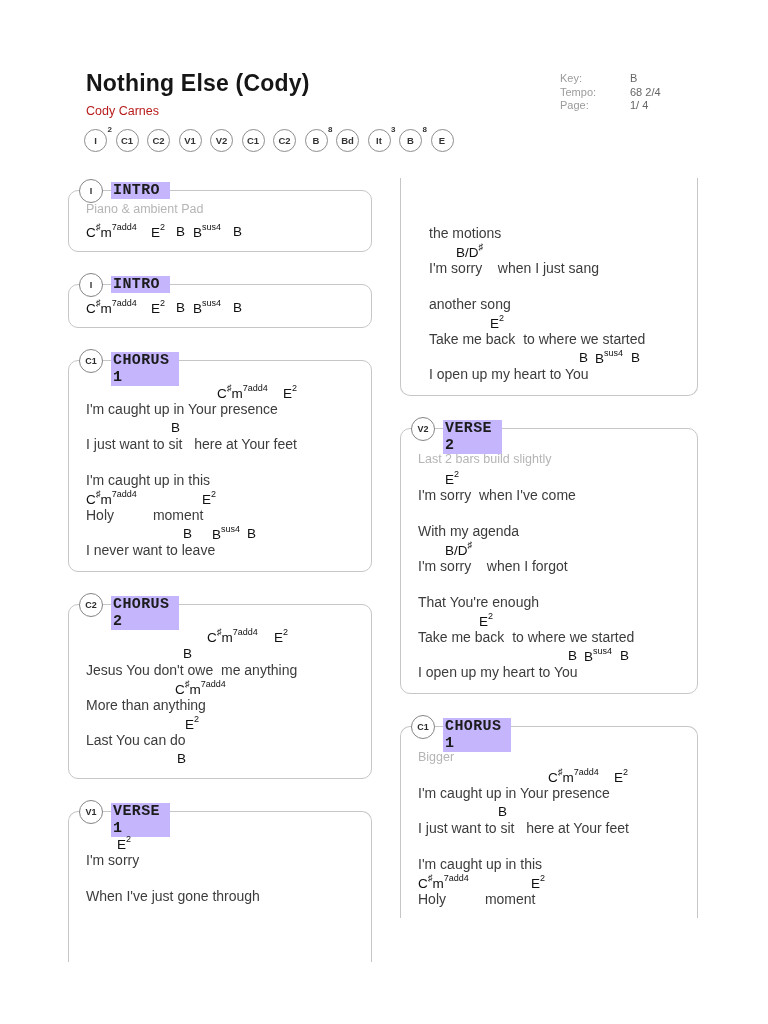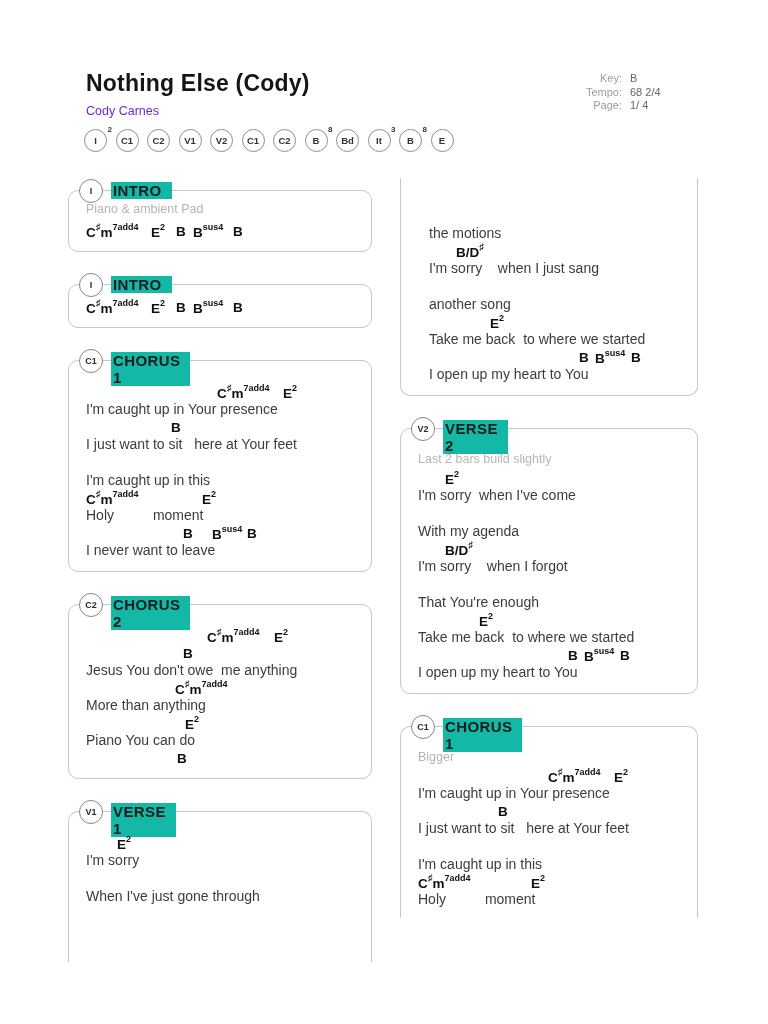--- a/index.html
+++ b/index.html
@@ -4,25 +4,25 @@
 <style>
   * { margin:0; padding:0; box-sizing:border-box; }
   html,body { background:#ffffff; }
   body {
     width:768px; height:1024px; position:relative; overflow:hidden;
     font-family:"Liberation Sans", sans-serif; color:#222;
   }
   
   .hdr { position:absolute; left:86px; top:70px; }
   .song-title { font-size:23px; font-weight:700; color:#161616; letter-spacing:0.2px; }
-  .artist { margin-top:7px; font-size:12.5px; color:#6d28d9; }
+  .artist { margin-top:7px; font-size:12.5px; color:#b91c1c; }
   .meta { position:absolute; left:560px; top:72px; width:140px;
           display:grid; grid-template-columns:62px auto; column-gap:8px;
           font-size:11px; line-height:13.5px; }
-  .meta-label { text-align:right; color:#9b9b9b; }
+  .meta-label { color:#9b9b9b; }
   .meta-value { text-align:left; color:#666; }
   
   .pills { position:absolute; left:84px; top:129px; display:flex; gap:8.5px; }
   .pill { position:relative; width:23px; height:23px; border:1.5px solid #8e8e8e;
           border-radius:50%; display:flex; align-items:center; justify-content:center;
           font-size:9.5px; font-weight:700; color:#333; background:#fff; }
   .pill .psup { position:absolute; top:-5px; right:-6px; font-size:8px; font-weight:700; color:#333; }
   
   .col { position:absolute; overflow:hidden; }
   .col-left  { left:68px;  top:178px; width:304px; height:784px; }
@@ -31,29 +31,29 @@
   .section { position:relative; border:1px solid #c6c6c6; border-radius:10px;
              background:#fff; margin-top:32px; padding:10px 14px 12px 17px; }
   .section:first-child { margin-top:12px; }
   .section.two-line .sec-body { padding-top:12px; }
   .section.clip-top { border-top:none; border-radius:0 0 10px 10px; margin-top:0; padding-top:46px;padding-left:28px; }
   .section.clip-bottom { border-bottom:none; border-radius:10px 10px 0 0; padding-bottom:60px; }
   .sec-header { position:absolute; top:-12px; left:10px; display:flex; align-items:flex-start; gap:8px; }
   .badge { width:24px; height:24px; flex:0 0 24px; border:1.5px solid #858585; border-radius:50%;
            background:#fff; display:flex; align-items:center; justify-content:center;
            font-size:9px; font-weight:700; color:#2a2a2a; }
-  .sec-title { background:#14b8a6; padding:0 10px 0 2px; margin-top:3px;
-               font-size:15px; font-weight:700; color:#1c1c1c; letter-spacing:0.4px; line-height:17px; }
+  .sec-title { background:#c4b5fd; padding:0 10px 0 2px; margin-top:3px;
+               font-size:15px; font-weight:700; color:#1c1c1c; letter-spacing:0.4px; line-height:17px;font-family:Liberation Mono, monospace; }
   .sec-title .t-line { display:block; }
   .sec-body { position:relative; }
   .comment { color:#b5b5b5; font-size:12.5px; height:18px; line-height:16px; }
   .gap { height:18px; }
   .chords { position:relative; height:17px; }
   .chord { position:absolute; bottom:0; white-space:nowrap;
-           font-size:13.5px; font-weight:700; color:#101010; }
+           font-size:13.5px; font-weight:400; color:#101010; }
   .chord sup { font-size:9px; position:relative; top:-1px; }
   .chord sup.sh { font-size:9.5px; }
   .lyric { height:18px; line-height:18px; font-size:14px; color:#3c3c3c; white-space:pre; }
   .intro-chords { height:20px; }
 </style>
 </head>
 <body>
 
 <div class="hdr">
   <div class="song-title">Nothing Else (Cody)</div>
@@ -219,21 +219,21 @@
         <div class="line">
           <div class="chords">
             <span class="chord" style="left: 89px;">C<sup class="sh">♯</sup>m<sup>7add4</sup></span>
           </div>
           <div class="lyric">More than anything</div>
         </div>
         <div class="line">
           <div class="chords">
             <span class="chord" style="left: 99px;">E<sup>2</sup></span>
           </div>
-          <div class="lyric">Piano You can do</div>
+          <div class="lyric">Last You can do</div>
         </div>
         <div class="line">
           <div class="chords">
             <span class="chord" style="left: 91px;">B</span>
           </div>
         </div>
       </div>
     </div>
     <div class="section two-line clip-bottom">
       <div class="sec-header">

